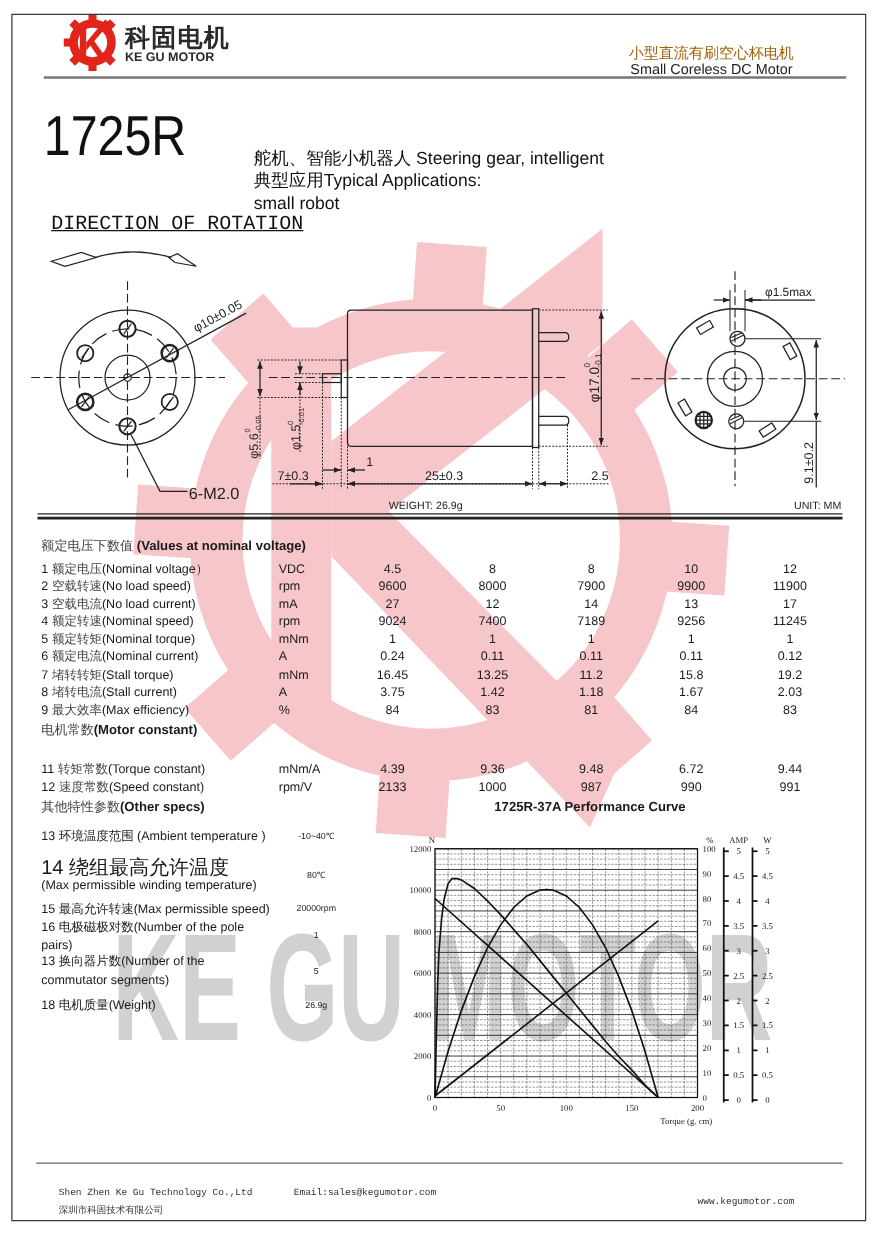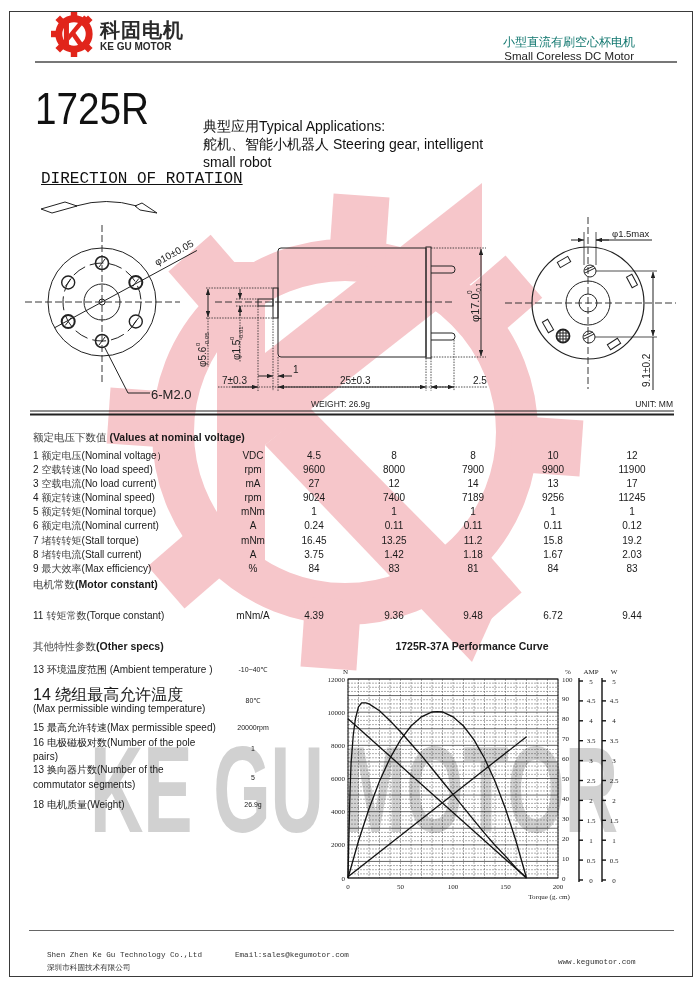--- a/index.html
+++ b/index.html
@@ -7,33 +7,33 @@
 .page{position:relative;width:700px;height:990px;background:#fff;overflow:hidden}
 .layer{position:absolute;left:0;top:0;width:700px;height:990px}
 #wm{z-index:0}
 #drawing,#chart{z-index:1}
 .t{position:absolute;z-index:2;white-space:nowrap}
 .border{position:absolute;left:9px;top:11px;width:684px;height:966px;border:1.5px solid #3a3a3a;z-index:3}
 .hline{position:absolute;left:35px;top:61px;width:642px;border-top:2px solid #777;z-index:2}
 .fline{position:absolute;left:29px;top:930px;width:645px;border-top:1.5px solid #666;z-index:2}
 .brand-cn{left:100px;top:17px;font-size:20px;font-weight:bold;color:#2a2a2a;letter-spacing:1px}
 .brand-en{left:100px;top:41px;font-size:10px;font-weight:bold;color:#2a2a2a}
-.ptype-cn{right:65px;top:34px;font-size:12px;color:#0f766e;font-family:Liberation Serif, serif}
+.ptype-cn{right:65px;top:34px;font-size:12px;color:#a16207;font-family:Liberation Serif, serif}
 .ptype-en{right:66px;top:50px;font-size:11.5px;color:#222}
 .model{left:35px;top:86px;font-size:45px;line-height:45px;transform:scaleX(0.86);transform-origin:left top;color:#111}
 .apps{left:203px;top:117px;font-size:14px;line-height:18px;color:#111}
 .dir{left:41px;top:170px;font-family:"Liberation Mono",monospace;font-size:16px;text-decoration:underline;color:#111}
 .sec{position:absolute;left:33px;font-size:10.5px;line-height:14px;z-index:2;white-space:nowrap}
 .sec .en{font-weight:bold}
 .cn{color:#444;font-family:"DejaVu Serif",serif}
 .r{position:absolute;left:0;width:576px;height:14px;line-height:14px;font-size:10px;z-index:2}
 .r>span{position:absolute;top:0;white-space:nowrap}
 .lbl{left:33px}
 .no{margin-right:3px}
-.u{left:223px;width:60px;text-align:center}
+.u{left:223px;width:60px;}
 .c1{left:284px;width:60px;text-align:center}
 .c2{left:364px;width:60px;text-align:center}
 .c3{left:443px;width:60px;text-align:center}
 .c4{left:523px;width:60px;text-align:center}
 .c5{left:602px;width:60px;text-align:center}
 .o{position:absolute;left:33px;width:290px;font-size:10px;line-height:14px;z-index:2}
 .o .ol{white-space:nowrap}
 .o .ov{position:absolute;left:180px;width:80px;text-align:center;font-size:7px;line-height:14px}
 .ctitle{left:372px;top:639px;width:200px;text-align:center;font-size:10.5px;line-height:14px;font-weight:bold}
 .foot{font-family:"Liberation Mono",monospace;font-size:7.6px;color:#333;line-height:11px}
@@ -90,22 +90,22 @@
     </g>
   </svg>
   <div class="t brand-cn">科固电机</div>
   <div class="t brand-en">KE GU MOTOR</div>
   <div class="t ptype-cn">小型直流有刷空心杯电机</div>
   <div class="t ptype-en">Small Coreless DC Motor</div>
   <div class="hline"></div>
 
   <div class="t model">1725R</div>
   <div class="t apps">
+    <div>舵机、智能小机器人 Steering gear, intelligent</div>
     <div>典型应用Typical Applications:</div>
-    <div>舵机、智能小机器人 Steering gear, intelligent</div>
     <div>small robot</div>
   </div>
   <div class="t dir">DIRECTION OF ROTATION</div>
 
   <svg id="drawing" class="layer" viewBox="0 0 700 990">
     <defs>
       <marker id="ah" viewBox="0 0 8 6" refX="8" refY="3" markerWidth="6" markerHeight="4.5" orient="auto-start-reverse">
         <path d="M0,0 L8,3 L0,6 z" fill="#222"></path>
       </marker>
     </defs>
@@ -352,20 +352,29 @@
     <span class="cn">电机常数</span><span class="en">(Motor constant)</span>
   </div>
   <div class="r" style="top:609px">
     <span class="lbl"><span class="no">11</span><span class="cn">转矩常数</span><span>(Torque constant)</span></span>
     <span class="u">mNm/A</span>
     <span class="c1">4.39</span>
     <span class="c2">9.36</span>
     <span class="c3">9.48</span>
     <span class="c4">6.72</span>
     <span class="c5">9.44</span>
+  </div>
+  <div class="r" style="top:624px">
+    <span class="lbl"><span class="no">12</span><span class="cn">速度常数</span><span>(Speed constant)</span></span>
+    <span class="u">rpm/V</span>
+    <span class="c1">2133</span>
+    <span class="c2">1000</span>
+    <span class="c3">987</span>
+    <span class="c4">990</span>
+    <span class="c5">991</span>
   </div>
 
   <div class="sec" style="top:639px">
     <span class="cn">其他特性参数</span><span class="en">(Other specs)</span>
   </div>
   <div class="t ctitle">1725R-37A Performance Curve</div>
 
   <div class="o" style="top:663px">
     <div class="ol">13 环境温度范围  (Ambient temperature )</div>
     <span class="ov" style="top:0">-10~40℃</span>

